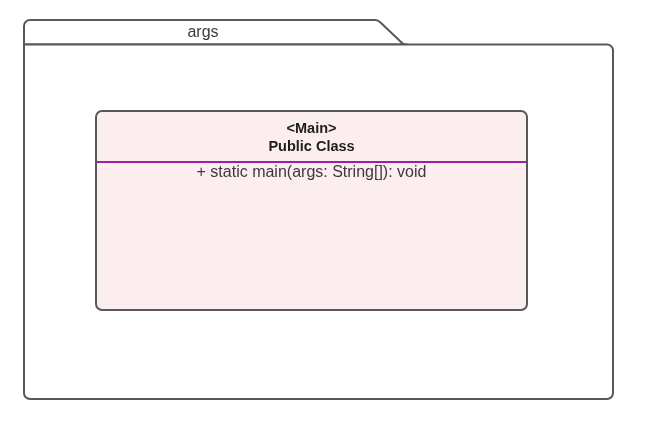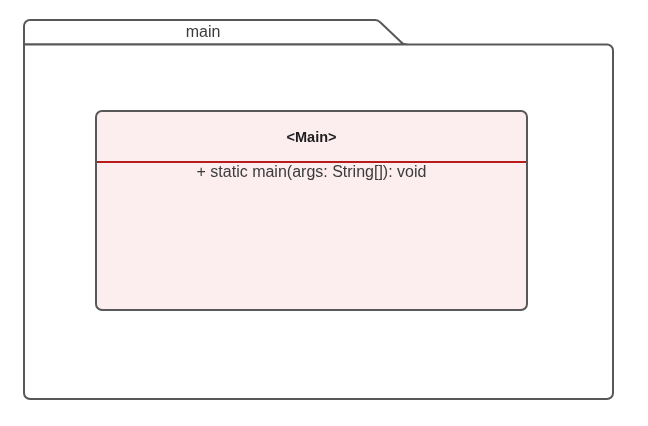--- a/index.html
+++ b/index.html
@@ -63,21 +63,21 @@
     height: 201px;
     box-sizing: border-box;
     background: #fceeee;
     border: 2px solid #58585a;
     border-radius: 7px;
     overflow: hidden;
   }
   .class-header {
     height: 51px;
     box-sizing: border-box;
-    border-bottom: 2px solid #b91c1c;
+    border-bottom: 2px solid #a21caf;
     display: flex;
     flex-direction: column;
     align-items: center;
     justify-content: center;
     padding-top: 1px;
   }
   .class-stereotype,
   .class-kind {
     font-size: 14.5px;
     font-weight: bold;
@@ -117,24 +117,25 @@
     <path class="frame-path" d="M 24,44.5
              L 607,44.5
              A 6,6 0 0 1 613,50.5
              L 613,393
              A 6,6 0 0 1 607,399
              L 30,399
              A 6,6 0 0 1 24,393
              Z"></path>
   </svg>
 
-  <div class="package-label">main</div>
+  <div class="package-label">args</div>
 
   <div class="class-box">
     <div class="class-header">
       <div class="class-stereotype">&lt;Main&gt;</div>
+      <div class="class-kind">Public Class</div>
     </div>
     <div class="class-body">
       <div class="class-member">+ static main(args: String[]): void</div>
     </div>
   </div>
 
 </div>
 
 </body></html>

